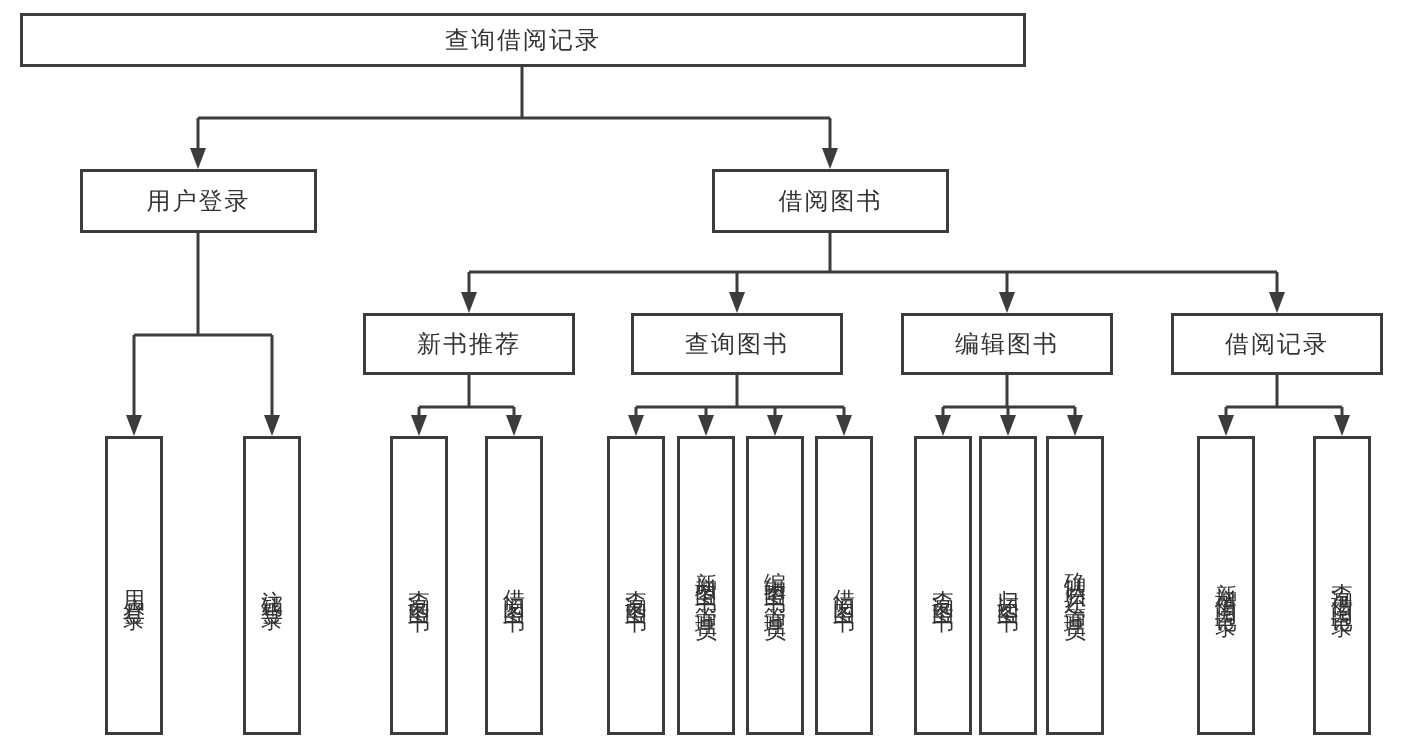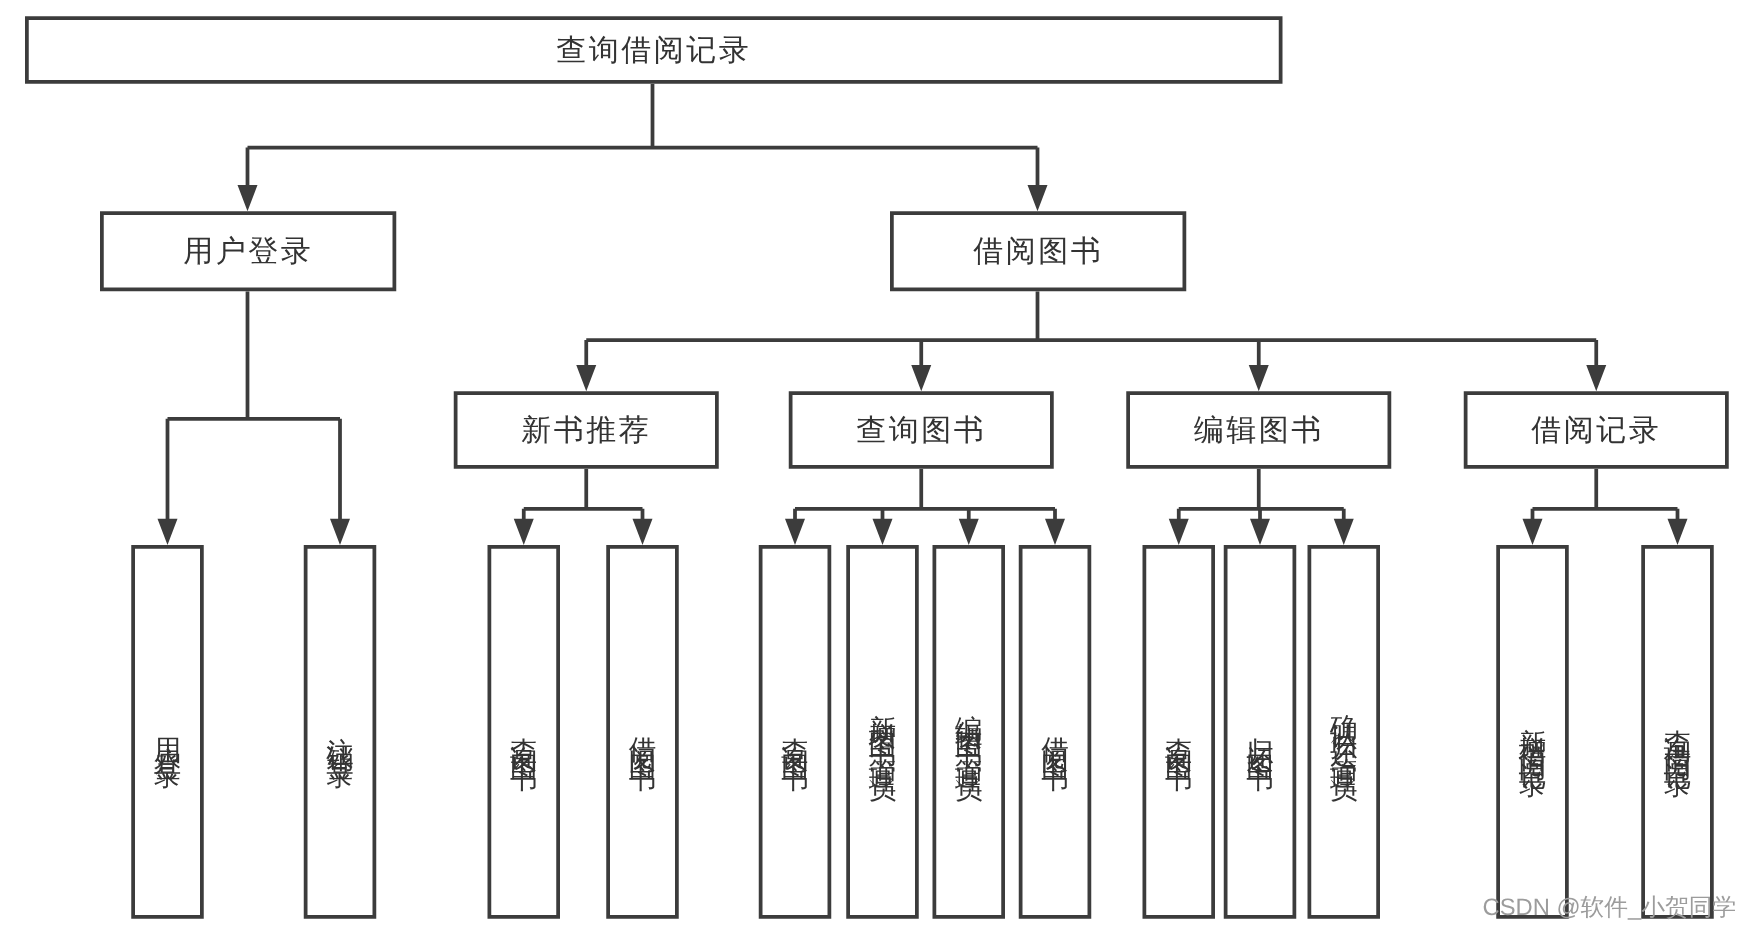--- a/index.html
+++ b/index.html
@@ -137,15 +137,14 @@
     <span class="vlabel">确认归还（管理员）</span>
   </div>
 
   <div class="box" style="left:1197px;top:436px;width:58px;height:299px">
     <span class="vlabel">新增借阅记录</span>
   </div>
   <div class="box" style="left:1313px;top:436px;width:58px;height:299px">
     <span class="vlabel">查询借阅记录</span>
   </div>
 
-  <div class="watermark">CSDN @软件_小贺同学</div>
 
 </div>
 
 </body></html>

